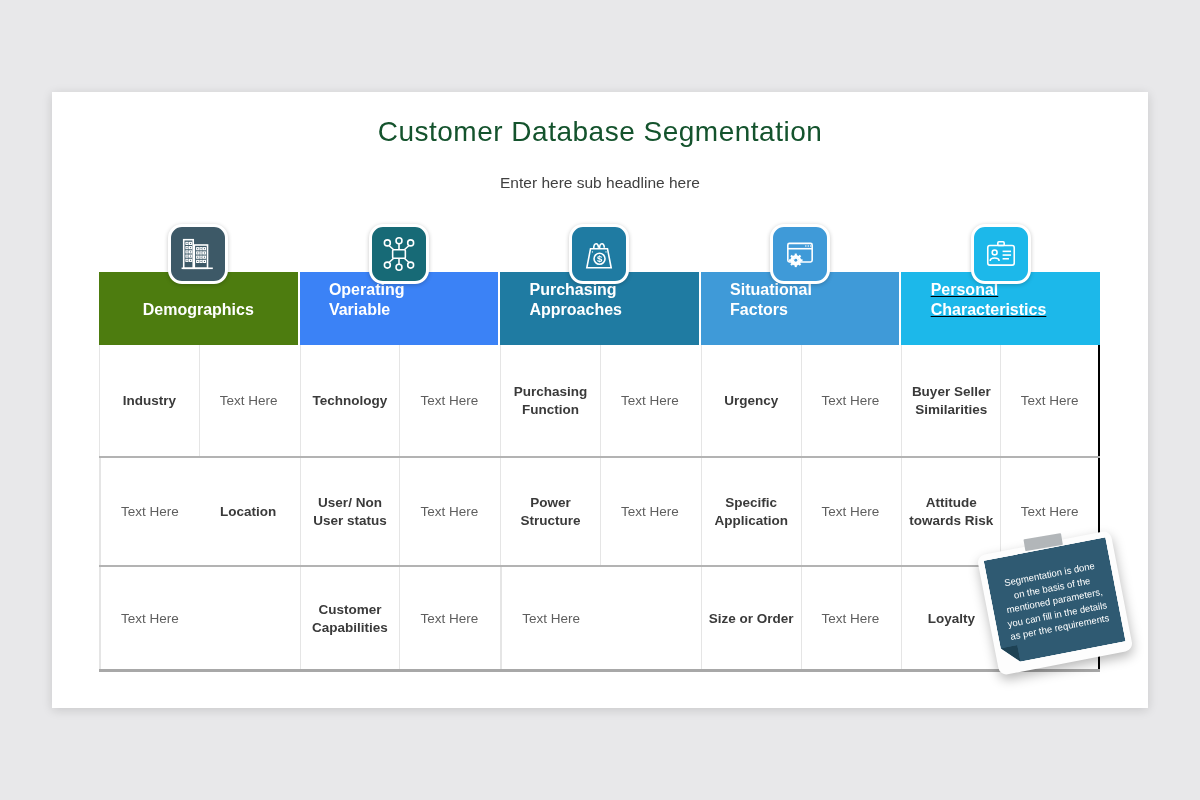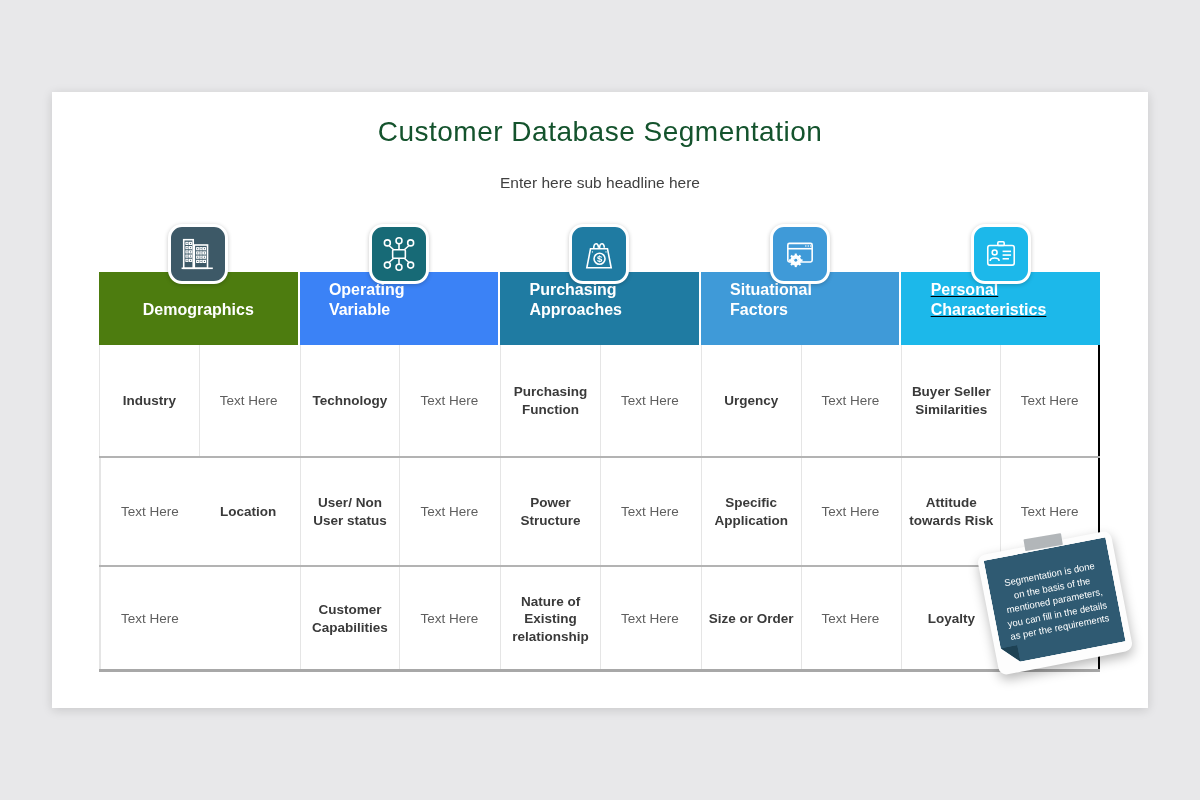--- a/index.html
+++ b/index.html
@@ -174,23 +174,20 @@
           </div>
           <div class="body">
             <div class="cell lbl">
                 <span>Purchasing Function</span>
               </div>
             <div class="cell val">Text Here</div>
             <div class="cell lbl">
                 <span>Power Structure</span>
               </div>
             <div class="cell val">Text Here</div>
-            <div class="cell lbl">
-                <span>Nature of Existing relationship</span>
-              </div>
             <div class="cell val">Text Here</div>
           </div>
         </div>
 
         <div class="group">
           <div class="icon-tile" style="background: rgb(63, 154, 216);">
             <svg width="36" height="36" viewBox="0 0 34 34" fill="none" stroke="#ffffff" stroke-width="1.5">
               <rect x="5.5" y="7" width="23" height="17.5" rx="1.5"></rect>
               <line x1="5.5" y1="12" x2="28.5" y2="12"></line>
               <circle cx="22.5" cy="9.5" r="0.7" fill="#ffffff" stroke="none"></circle>

